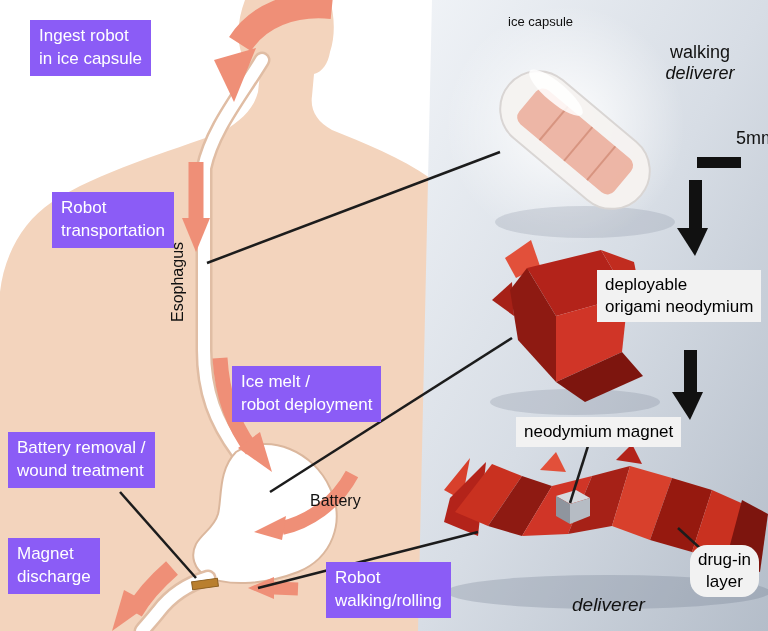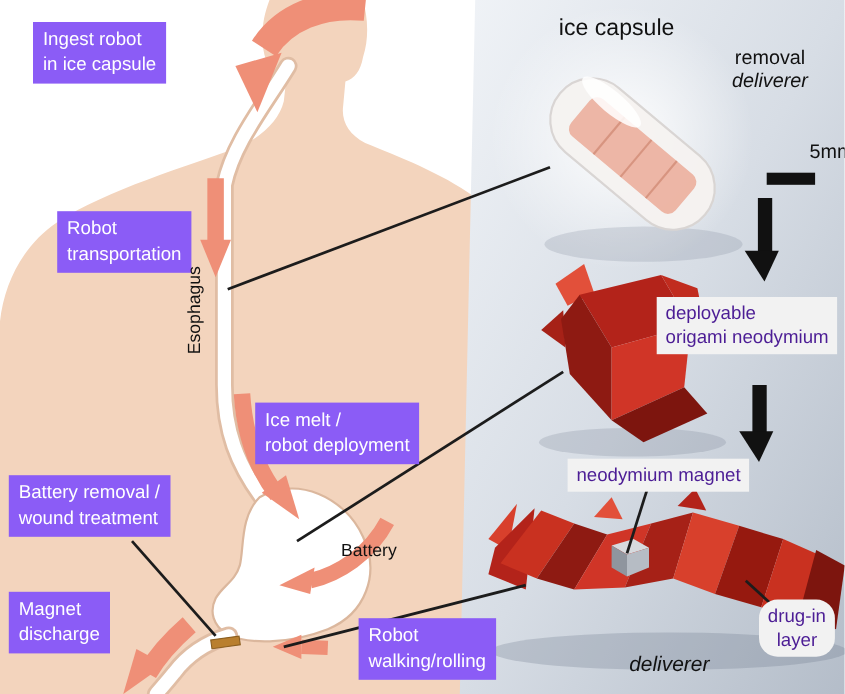--- a/index.html
+++ b/index.html
@@ -8,21 +8,21 @@
     background:#ffffff; overflow:hidden;
     font-family:"Liberation Sans", sans-serif;
   }
   .artwork { position:absolute; left:0; top:0; }
   .glabel {
     position:absolute; background:#8b5cf6; color:#ffffff;
     font-size:17px; line-height:1.35; padding:5px 9px;
   }
   .glabel span { display:block; white-space:nowrap; }
   .wlabel {
-    position:absolute; background:#f2f2f2; color:#4c1d95;
+    position:absolute; background:#f2f2f2; color:#000000;
     font-size:17px; line-height:1.3; padding:4px 8px;
   }
   .wlabel span { display:block; white-space:nowrap; }
   .plain { position:absolute; color:#111111; white-space:nowrap; }
   .italic { font-style:italic; }
   .scalebar {
     position:absolute; left:697px; top:157px; width:44px; height:11px;
     background:#111111;
   }
   .vertical { transform:rotate(-90deg); }
@@ -185,24 +185,24 @@
     <span>discharge</span>
   </div>
 
   <div class="plain" style="left:310px; top:492px; font-size:16px;">Battery</div>
 
   <div class="glabel" style="left:326px; top:562px;">
     <span>Robot</span>
     <span>walking/rolling</span>
   </div>
 
-  <div class="plain" style="left:508px; top:14px; font-size:21px;">ice capsule</div>
+  <div class="plain" style="left:508px; top:14px; font-size:13px;">ice capsule</div>
 
   <div class="plain" style="left:645px; top:42px; width:110px; text-align:center; font-size:18px;">
-    <span style="display:block;">removal</span>
+    <span style="display:block;">walking</span>
     <span style="display:block;" class="italic">deliverer</span>
   </div>
 
   <div class="plain" style="left:736px; top:128px; font-size:18px;text-align:right;">5mm</div>
   <div class="scalebar"></div>
 
   <div class="wlabel" style="left:597px; top:270px;">
     <span>deployable</span>
     <span>origami neodymium</span>
   </div>

